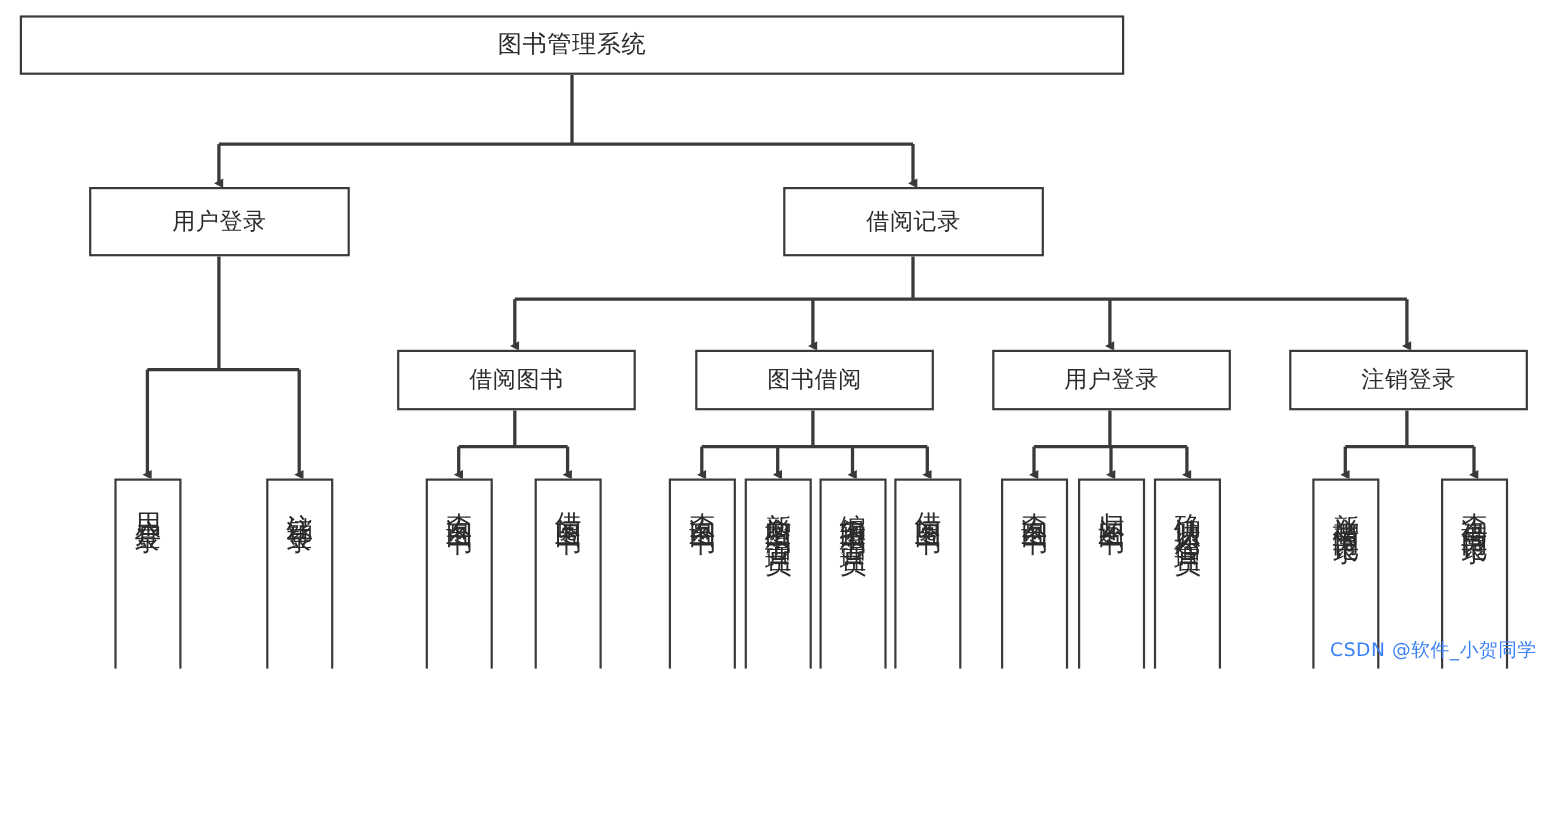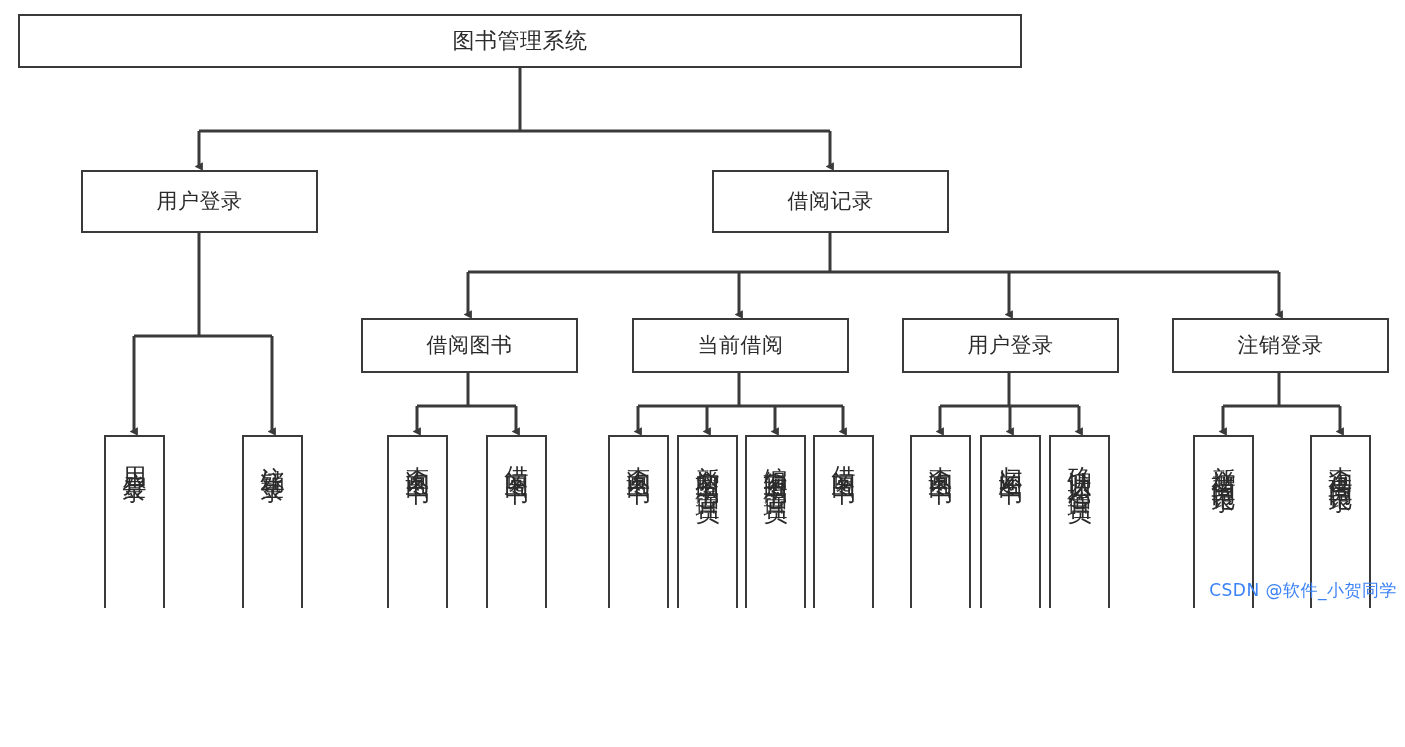--- a/index.html
+++ b/index.html
@@ -134,21 +134,21 @@
     <span class="label">用户登录</span>
   </div>
   <div class="node horiz" style="left:712px; top:170px; width:237px; height:63px;">
     <span class="label">借阅记录</span>
   </div>
 
   <div class="node horiz" style="left:361px; top:318px; width:217px; height:55px;">
     <span class="label">借阅图书</span>
   </div>
   <div class="node horiz" style="left:632px; top:318px; width:217px; height:55px;">
-    <span class="label">当前借阅</span>
+    <span class="label">图书借阅</span>
   </div>
   <div class="node horiz" style="left:902px; top:318px; width:217px; height:55px;">
     <span class="label">用户登录</span>
   </div>
   <div class="node horiz" style="left:1172px; top:318px; width:217px; height:55px;">
     <span class="label">注销登录</span>
   </div>
 
   <div class="node vert" style="left:104px; top:435px; width:61px; height:299px;">
     <span class="label">用户登录</span>

